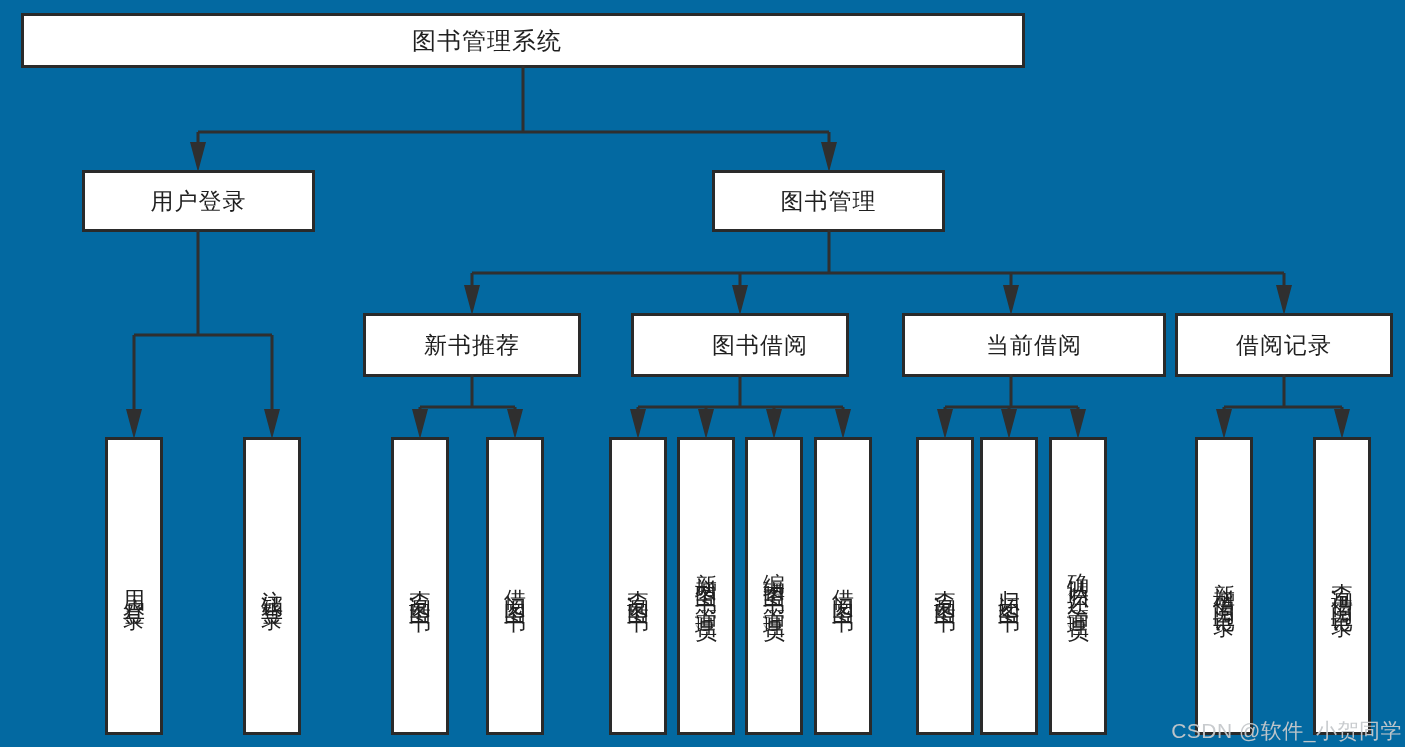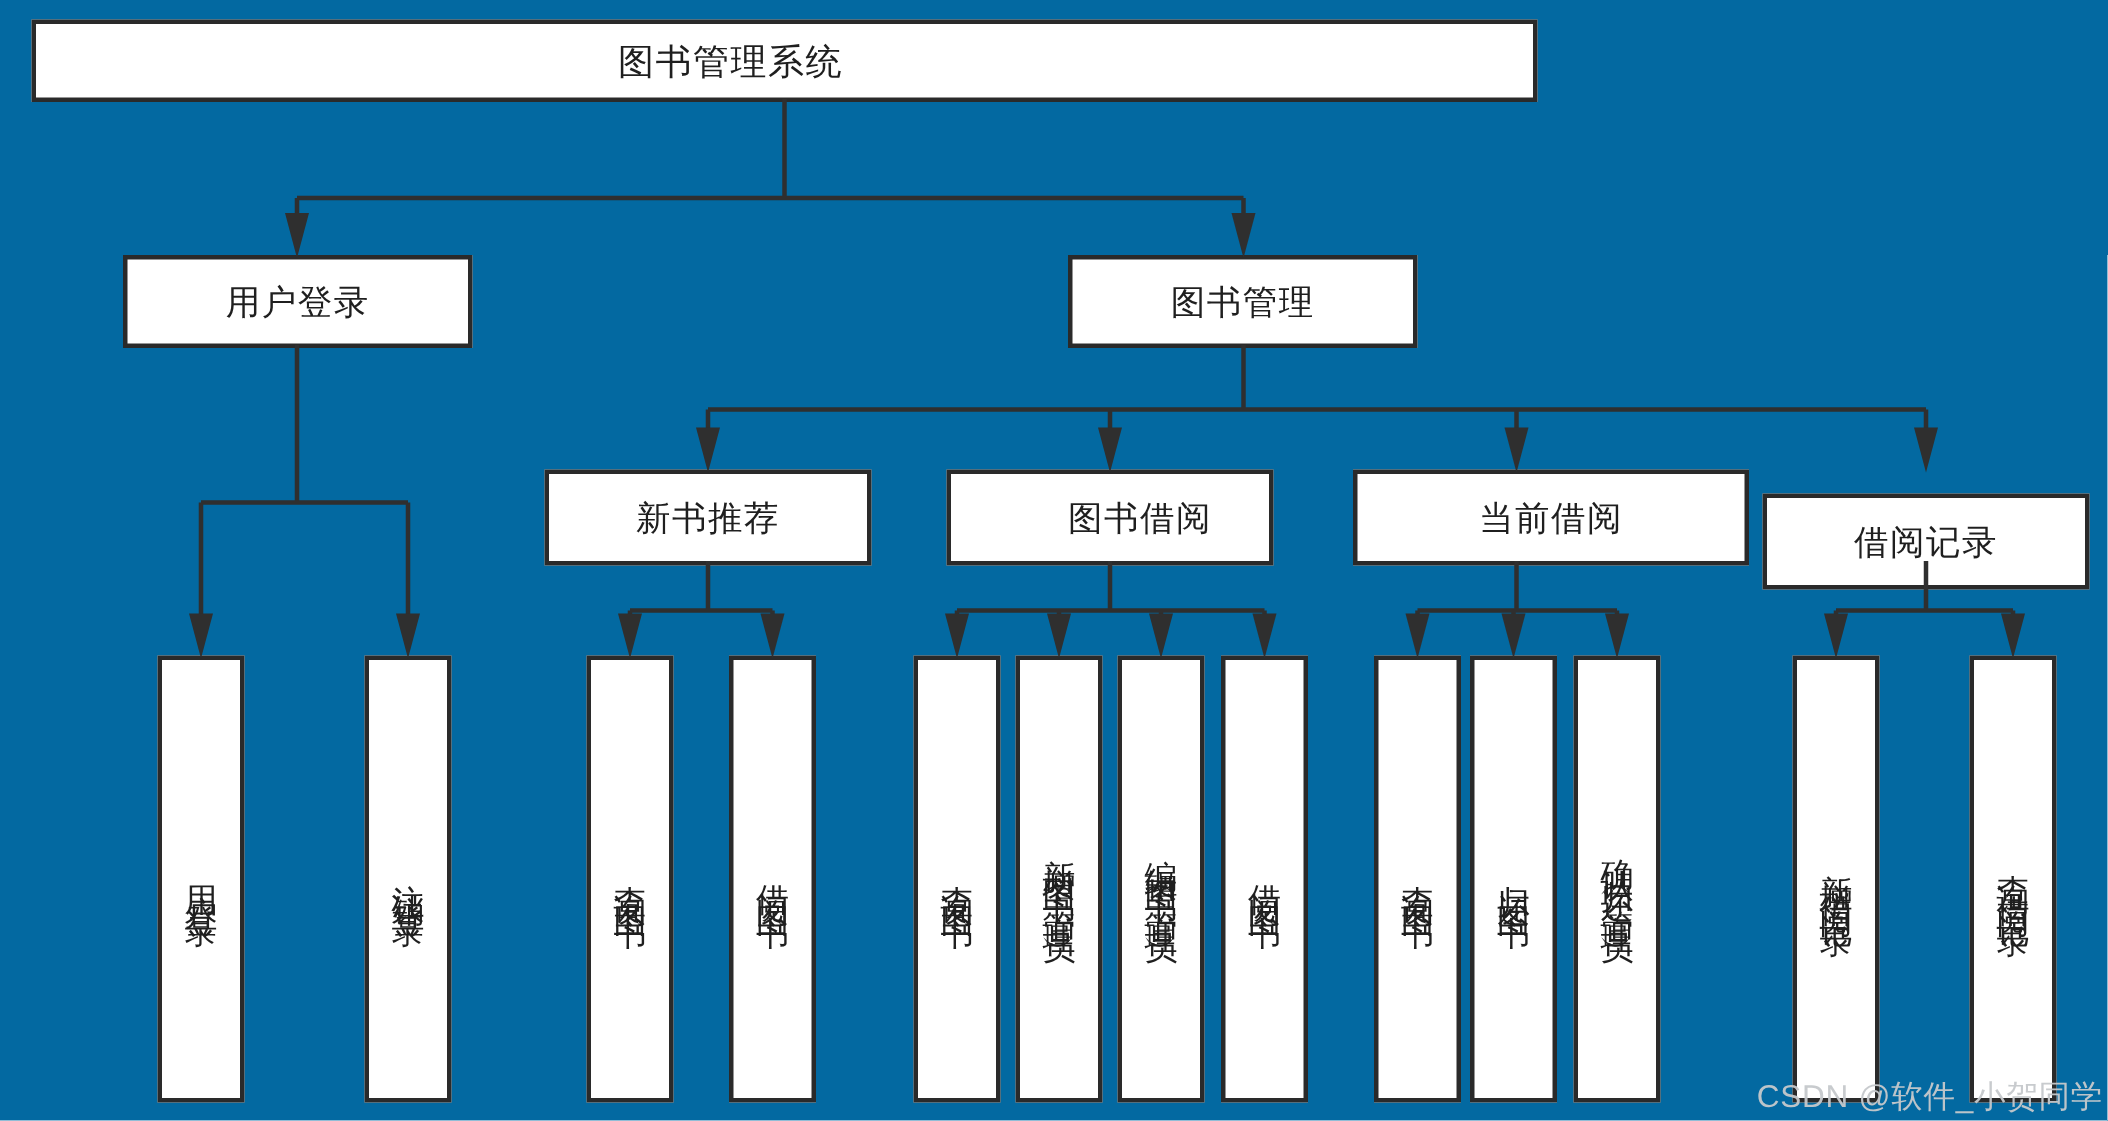--- a/index.html
+++ b/index.html
@@ -41,21 +41,21 @@
 
   <div class="node" style="left:712px;top:170px;width:233px;height:62px;">
     <span class="h-label">图书管理</span>
   </div>
   <div class="node" style="left:631px;top:313px;width:218px;height:64px;padding-left:40px;">
     <span class="h-label">图书借阅</span>
   </div>
   <div class="node" style="left:902px;top:313px;width:264px;height:64px;">
     <span class="h-label">当前借阅</span>
   </div>
-  <div class="node" style="left:1175px;top:313px;width:218px;height:64px;margin-top:16px;">
+  <div class="node" style="left:1175px;top:313px;width:218px;height:64px;">
     <span class="h-label">借阅记录</span>
   </div>
 
   <div class="node leaf" style="left:105px;top:437px;width:58px;height:298px;">
     <span class="v-label">用户登录</span>
   </div>
   <div class="node leaf" style="left:243px;top:437px;width:58px;height:298px;">
     <span class="v-label">注销登录</span>
   </div>
 

